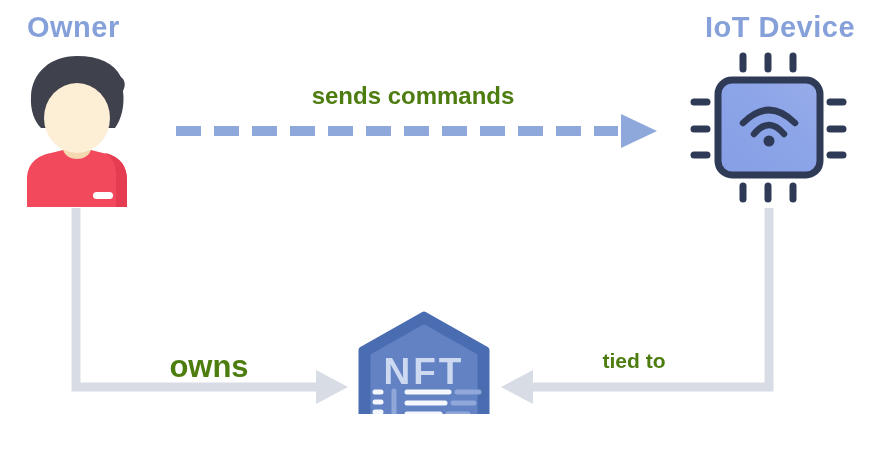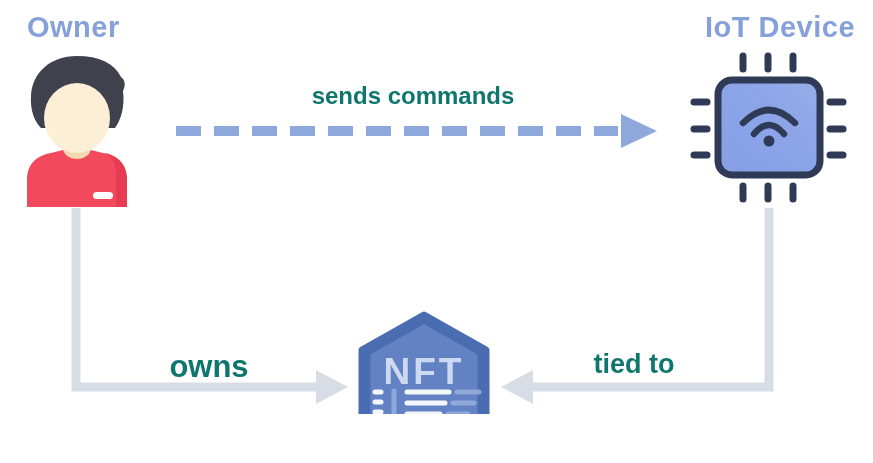--- a/index.html
+++ b/index.html
@@ -15,27 +15,27 @@
     position:absolute;
     font-size:29px;
     font-weight:bold;
     color:#86a1d9;
     letter-spacing:.5px;
     white-space:nowrap;
   }
   .edge-label{
     position:absolute;
     font-weight:bold;
-    color:#0f766e;
+    color:#4d7c0f;
     transform:translateX(-50%);
     white-space:nowrap;
   }
   #label-sends{left:413px;top:82px;font-size:24px;}
   #label-owns{left:209px;top:349px;font-size:31px;}
-  #label-tied{left:634px;top:349px;font-size:27px;}
+  #label-tied{left:634px;top:349px;font-size:21px;}
   .abs{position:absolute;}
   svg{display:block;}
 </style>
 </head>
 <body>
 
 <div class="canvas">
 
   <svg class="abs" style="left:0;top:0;" width="873" height="463" viewBox="0 0 873 463">
 

